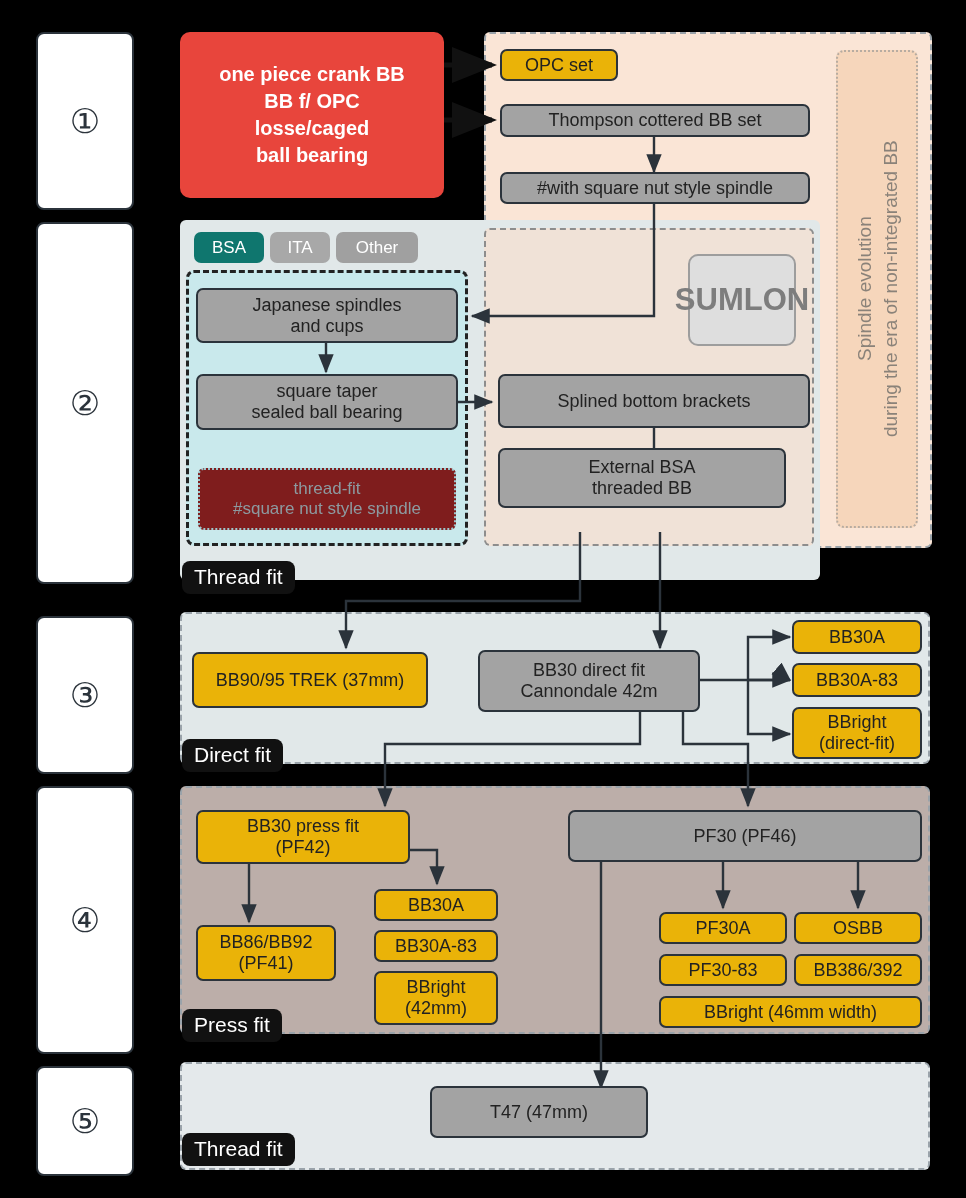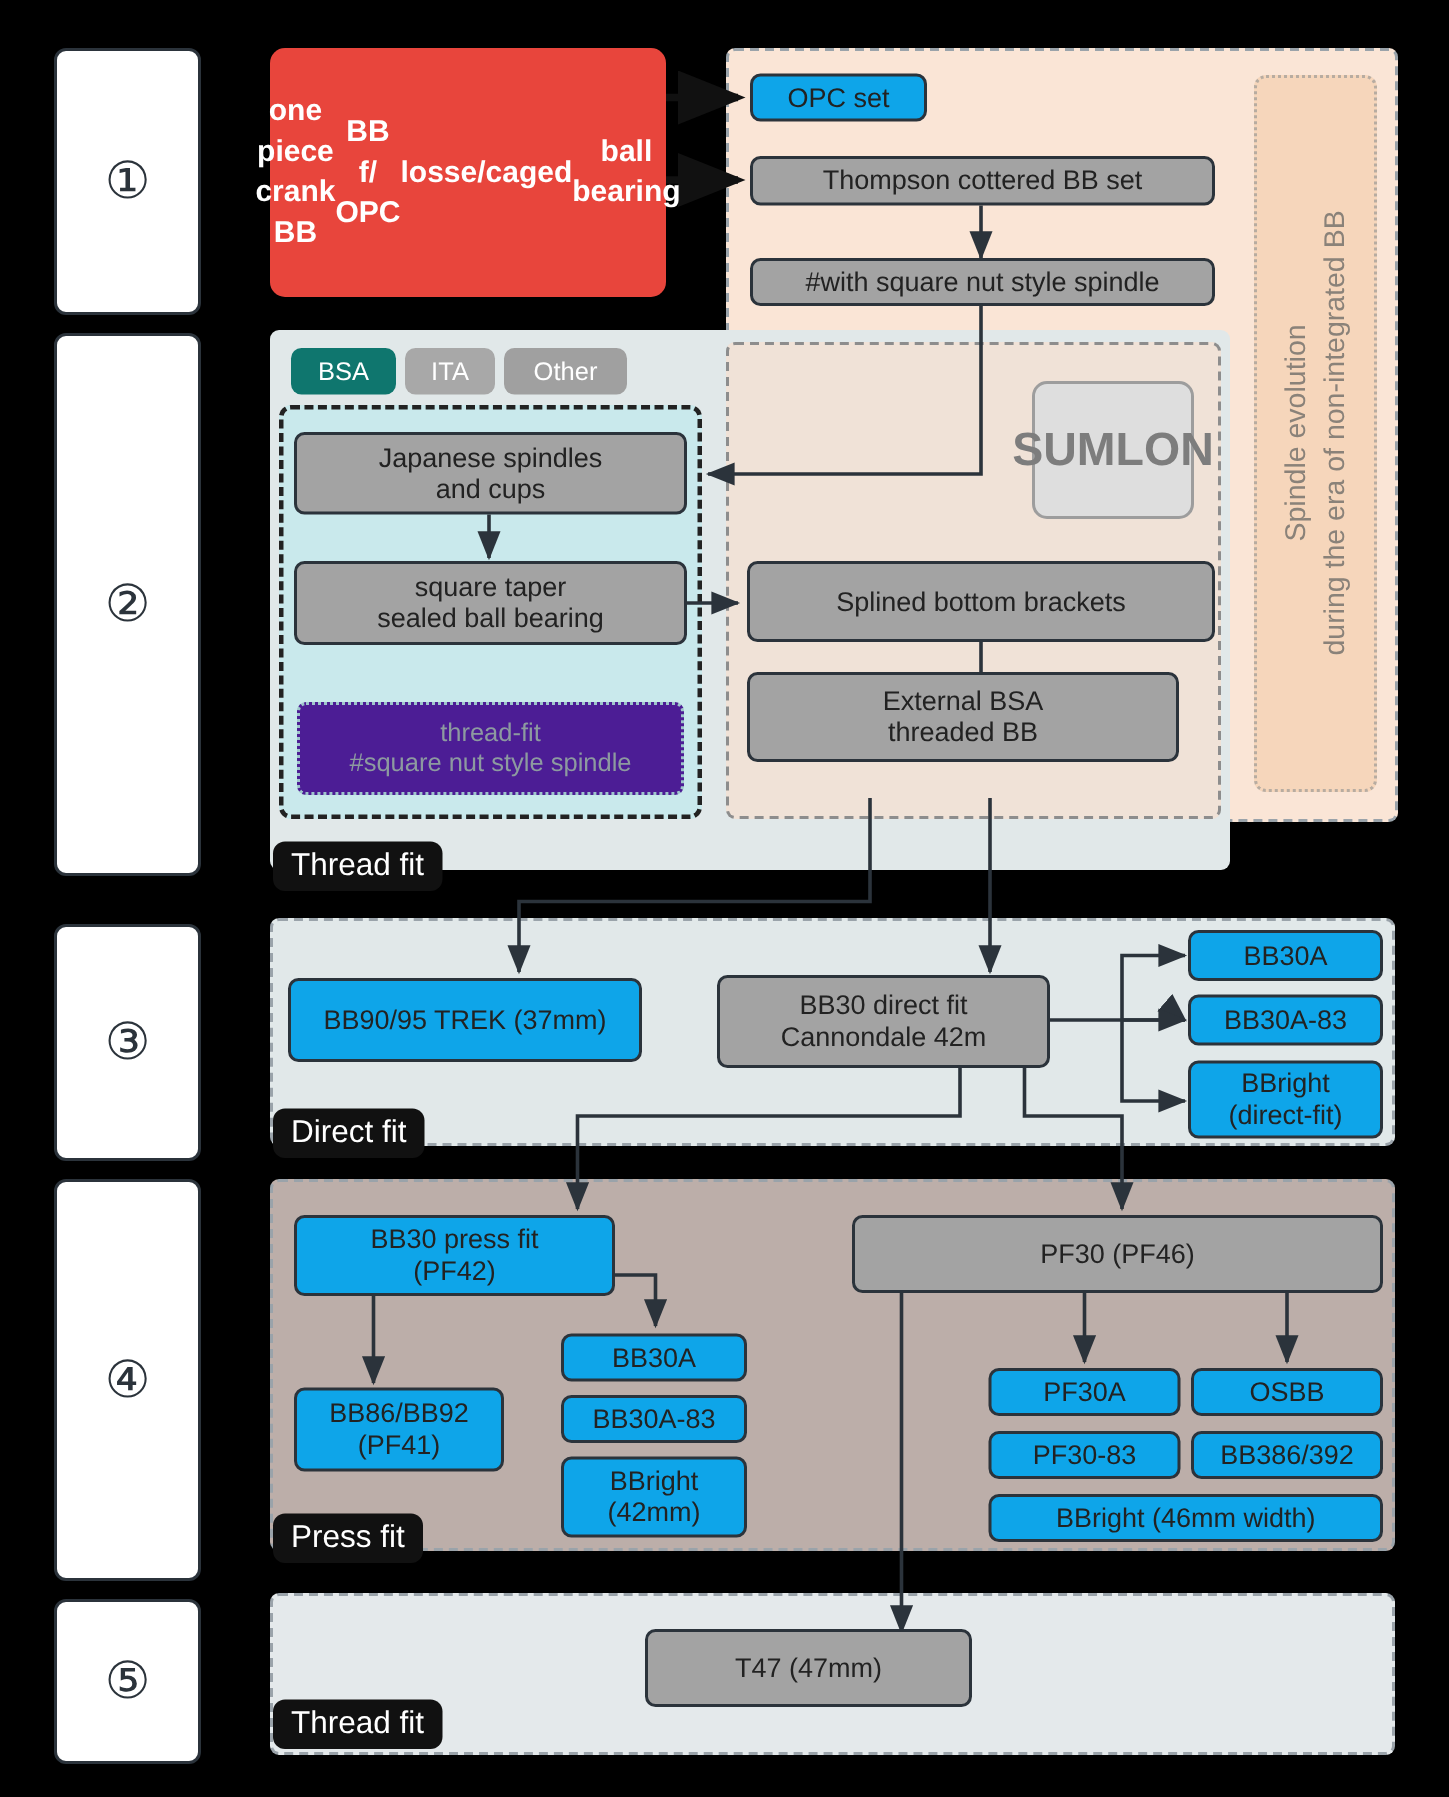--- a/index.html
+++ b/index.html
@@ -28,38 +28,38 @@
   }
 
   
   .node{
     position:absolute; border:2px solid #2b333b; border-radius:7px;
     display:flex; align-items:center; justify-content:center; text-align:center;
     font-size:18px; line-height:1.15; padding:2px 6px; z-index:5;
     background:#fff;
   }
   .node.yellow{ background:#a3a3a3; }
-  .node.white { background:#0ea5e9; }
+  .node.white { background:#eab308; }
   .node.red{
     background:#e8453c; border:none; color:#fff; font-weight:bold;
     border-radius:10px; font-size:20px; line-height:1.35;
   }
   .node.grey{
     background:#dedede; border:2px solid #9d9d9d; color:#7d7d7d;
     font-weight:bold; font-size:31px; line-height:1.1; border-radius:10px;
   }
 
   .pill{
     position:absolute; border-radius:7px; color:#fff; font-size:17px;
     display:flex; align-items:center; justify-content:center; z-index:5;
   }
 
   .ghost{
     position:absolute; border:2px dotted #9fc6cc; border-radius:6px;
-    background:#4c1d95; color:#8d9aa0; font-size:17px; line-height:1.2;
+    background:#7f1d1d; color:#8d9aa0; font-size:17px; line-height:1.2;
     display:flex; align-items:center; justify-content:center; text-align:center;
     z-index:4;
   }
 
   .vtext{
     position:absolute; display:flex; align-items:center; justify-content:center;
     color:#8a8279; font-size:19px; line-height:1.35; text-align:center;
     border:2px dotted #b7aca1; border-radius:8px; background:#f6d6bb;
   }
   .vtext > span{ transform:rotate(-90deg); white-space:nowrap; }
@@ -154,21 +154,21 @@
       <path d="M410,850 L437,850 L437,884" marker-end="url(#ah)"></path>
 
       <path d="M723,862 L723,908" marker-end="url(#ah)"></path>
 
       <path d="M858,862 L858,908" marker-end="url(#ah)"></path>
 
       <path d="M601,862 L601,1088" marker-end="url(#ah)"></path>
     </g>
   </svg>
 
-  <div class="node red" style="left:180px; top:32px; width:264px; height:166px; flex-direction:row; z-index:5;">
+  <div class="node red" style="left:180px; top:32px; width:264px; height:166px; flex-direction:column; z-index:5;">
     <span>one piece crank BB</span>
     <span>BB f/ OPC</span>
     <span>losse/caged</span>
     <span>ball bearing</span>
   </div>
 
   <div class="node white" style="left:500px; top:49px; width:118px; height:32px;">
     <span>OPC set</span>
   </div>
 

